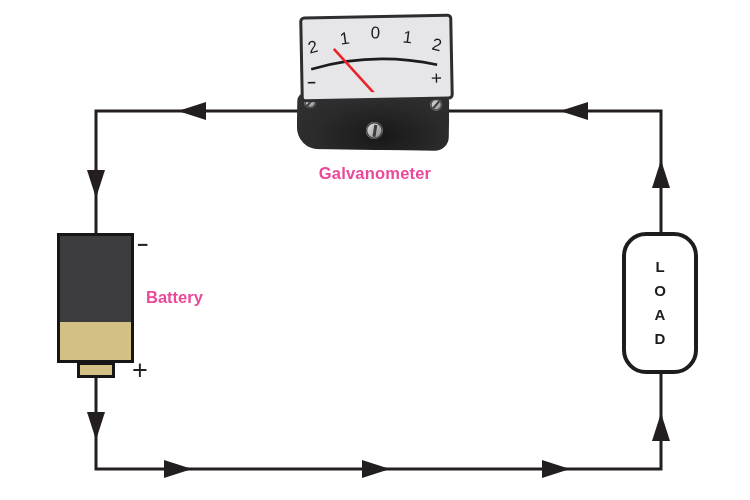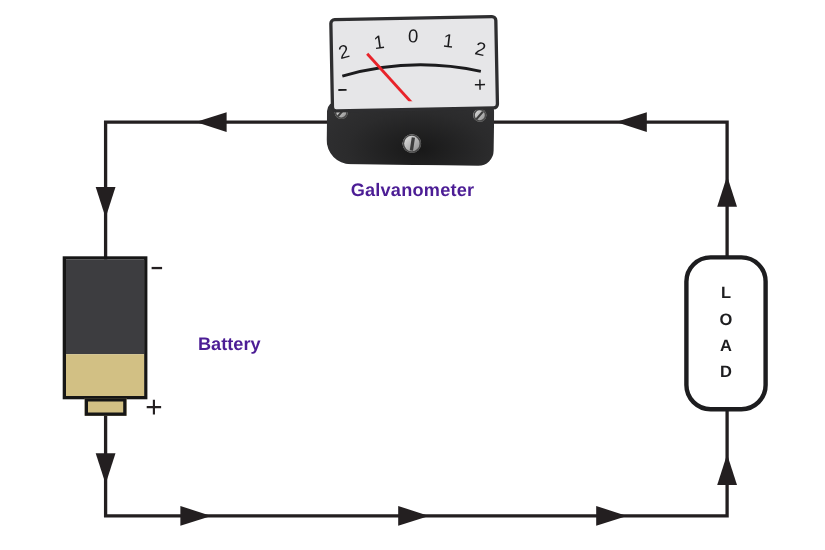--- a/index.html
+++ b/index.html
@@ -38,23 +38,23 @@
     width:2px;height:72%;background:#3c3c3c;
     transform:translate(-50%,-50%) rotate(40deg);
   }
   .screw-small{width:12px;height:12px;}
   .screw-center{width:17px;height:17px;}
   .screw-center::after{transform:translate(-50%,-50%) rotate(8deg);width:3px;}
   .screw-left{left:7px;top:4px;}
   .screw-right{left:133px;top:5px;}
   .screw-mid{left:69px;top:29px;}
 
-  .label{position:absolute;font-weight:700;color:#4c1d95;}
+  .label{position:absolute;font-weight:700;color:#ec4899;}
   .galv-label{left:295px;top:164px;width:160px;text-align:center;font-size:16.5px;letter-spacing:.2px;}
-  .battery-label{left:146px;top:304px;font-size:16.5px;margin-left:34px;}
+  .battery-label{left:146px;top:288px;font-size:16.5px;}
 
   
   .battery-body{
     position:absolute;left:57px;top:233px;width:77px;height:130px;
     border:3.5px solid #161616;box-sizing:border-box;display:flex;flex-direction:column;
   }
   .battery-top{flex:1 1 auto;}
   .battery-bottom{height:38px;}
   .battery-nub{
     position:absolute;left:77px;top:362px;width:38px;height:16px;

